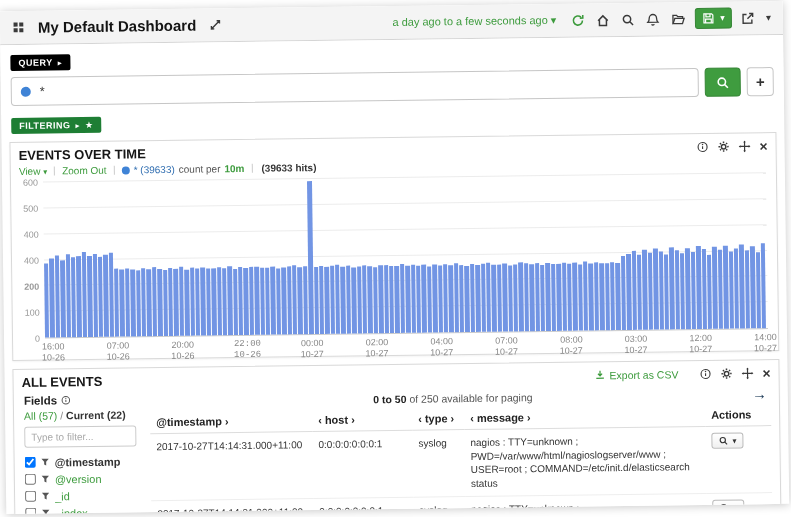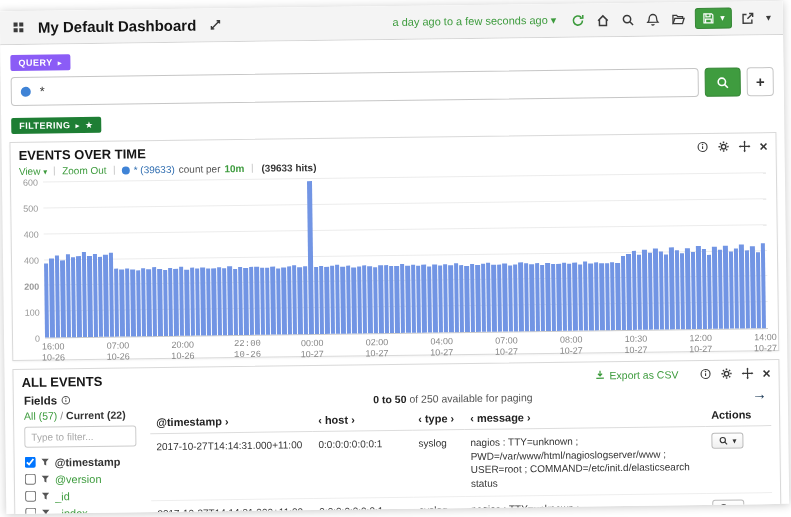--- a/index.html
+++ b/index.html
@@ -21,21 +21,21 @@
   .save-split { background: #3f9c3f; border: 1px solid #358535; border-radius: 3px;
     color: #fff; display: inline-flex; align-items: center; padding: 3px 6px; gap: 5px; cursor: pointer; }
   .save-split .caret { font-size: 9px; line-height: 1; }
   .caret { font-style: normal; }
 
   
   .query-section { padding: 7px 10px 9px; background: #fff; }
   .chip { display: inline-flex; align-items: center; gap: 5px; color: #fff;
     font-size: 9px; font-weight: bold; letter-spacing: .5px; padding: 3px 8px;
     border-radius: 2px; cursor: pointer; }
-  .chip.query { background: #8b5cf6; }
+  .chip.query { background: #000000; }
   .chip.filtering { background: #1e7e34; }
   .chip .caret { font-size: 8px; }
   .chip .star { font-size: 9px; }
   .query-row { display: flex; align-items: center; margin-top: 6px; gap: 6px; }
   .query-input-wrap { flex: 1; height: 29px; background: #fff; border: 1px solid #c6c6c6;
     border-radius: 4px; display: flex; align-items: center; padding: 0 9px; gap: 9px; }
   .query-dot { width: 10px; height: 10px; border-radius: 50%; background: #3f83d6; flex: none; }
   .query-input { border: none; outline: none; flex: 1; font-size: 13px; color: #333;
     font-family: inherit; background: transparent; }
   .btn-search { width: 36px; height: 29px; background: #3f9c3f; border: 1px solid #358535;
@@ -430,26 +430,26 @@
             <span>10-27</span>
           </div>
           <div class="xtick" style="left: 54.8507%;">
             <span>04:00</span>
             <span>10-27</span>
           </div>
           <div class="xtick" style="left: 63.806%;">
             <span>07:00</span>
             <span>10-27</span>
           </div>
-          <div class="xtick" style="left: 72.7612%;">
+          <div class="xtick" style="left: 72.7612%; text-align: right;">
             <span>08:00</span>
             <span>10-27</span>
           </div>
           <div class="xtick" style="left: 81.7164%;">
-            <span>10:30</span>
+            <span>03:00</span>
             <span>10-27</span>
           </div>
           <div class="xtick" style="left: 90.6716%;">
             <span>12:00</span>
             <span>10-27</span>
           </div>
           <div class="xtick" style="left: 99.6269%;">
             <span>14:00</span>
             <span>10-27</span>
           </div>

